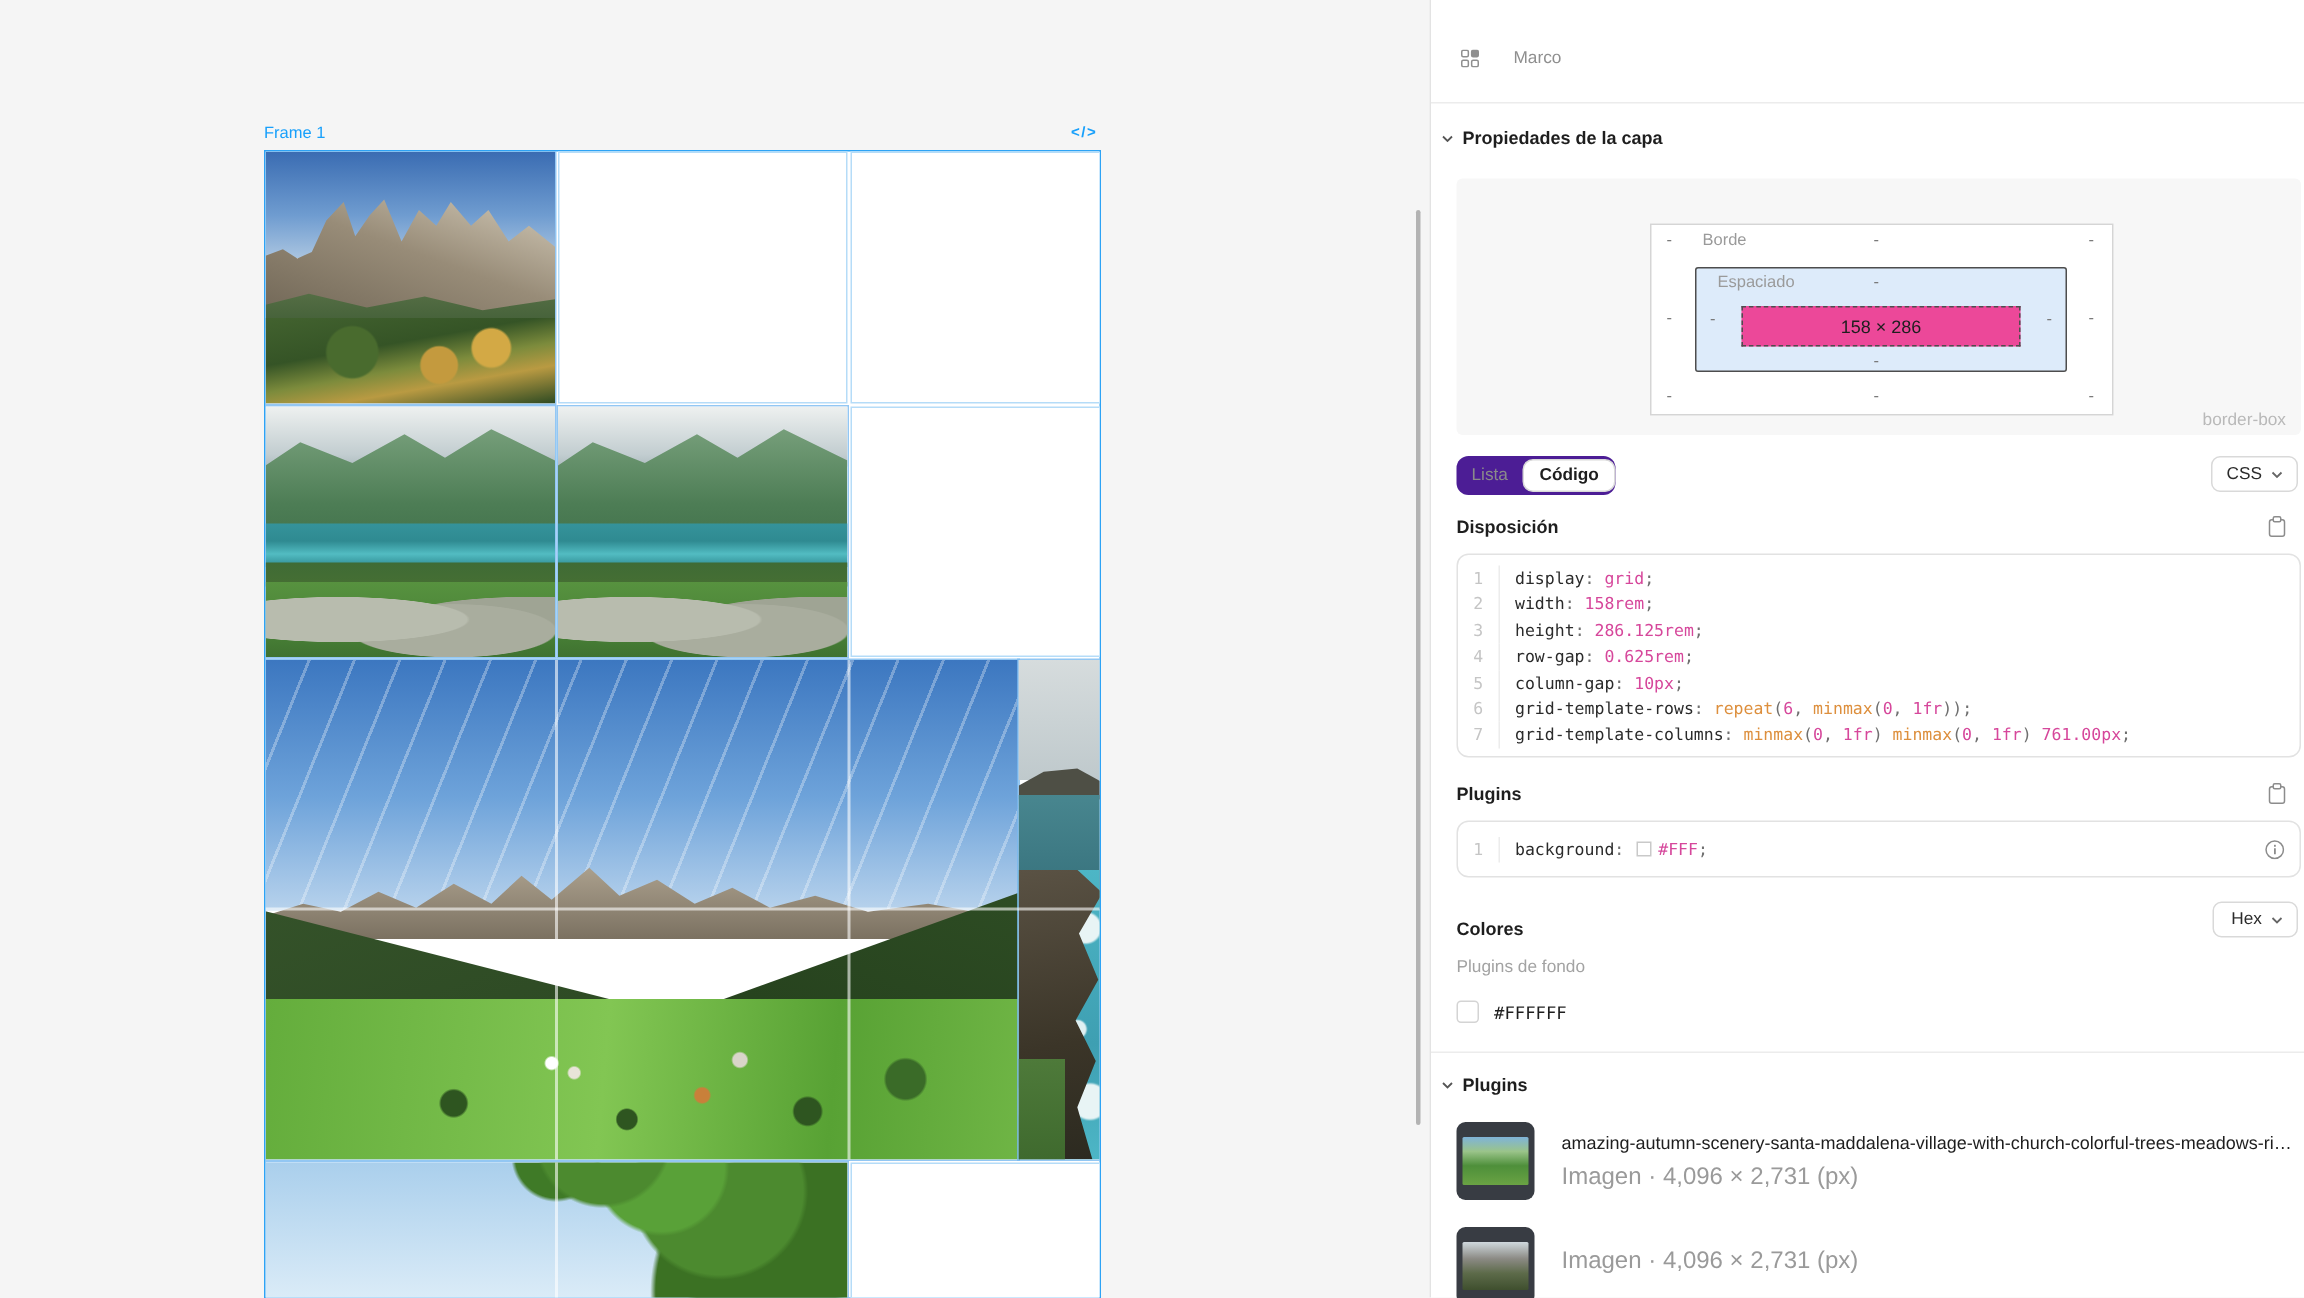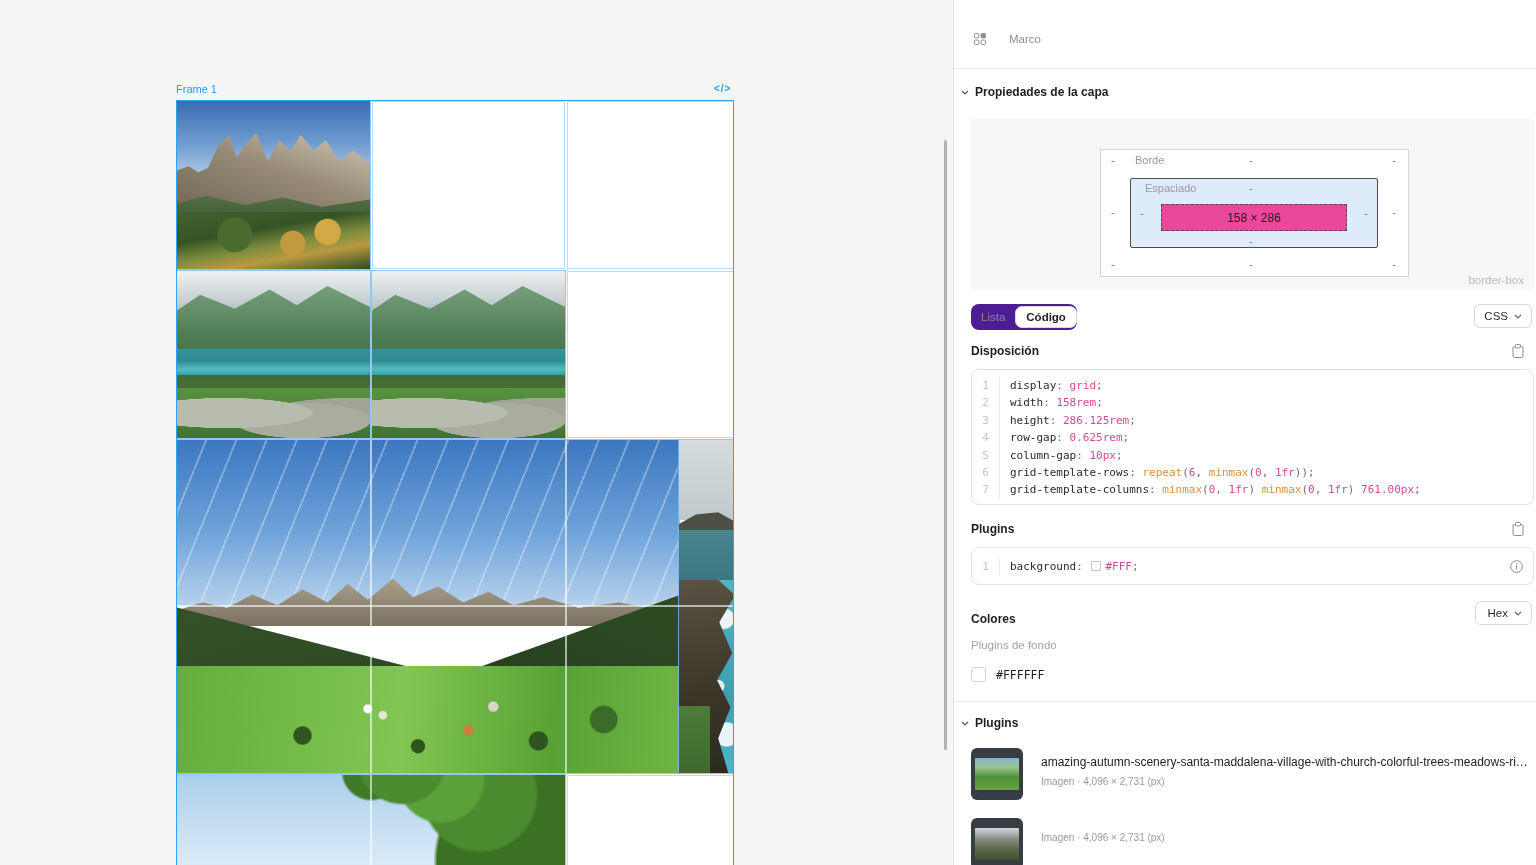--- a/index.html
+++ b/index.html
@@ -151,21 +151,21 @@
   #bg-color-hex{font-family:"DejaVu Sans Mono","Liberation Mono",monospace;font-size:11.5px;color:#1e1e1e;}
 
   
   .resource{position:absolute;left:17px;right:8px;display:flex;gap:18px;}
   .thumb{width:52px;height:52px;flex:0 0 52px;border-radius:6px;background:#383c43;position:relative;overflow:hidden;}
   .thumb .ti{position:absolute;left:4px;right:4px;top:10px;bottom:10px;border-radius:1px;}
   .thumb1 .ti{background:linear-gradient(180deg,#7fb3d9 0%,#9ac48a 30%,#4e8f3a 60%,#6aa344 100%);}
   .thumb2 .ti{background:linear-gradient(180deg,#cfd8dd 0%,#8b8a84 35%,#5d6b4a 65%,#3f4f2e 100%);}
   .res-text{min-width:0;padding-top:7px;}
   .res-name{font-size:12px;color:#1e1e1e;white-space:nowrap;overflow:hidden;text-overflow:ellipsis;}
-  .res-meta{font-size:10px;color:#9a9a9a;margin-top:7px;}
+  .res-meta{font-size:16px;color:#9a9a9a;margin-top:7px;}
 
   svg{display:block;}
 </style>
 </head>
 <body>
 
 <div id="canvas">
   <div id="frame-label">Frame 1</div>
   <div id="frame-code-icon">&lt;/&gt;</div>
 

